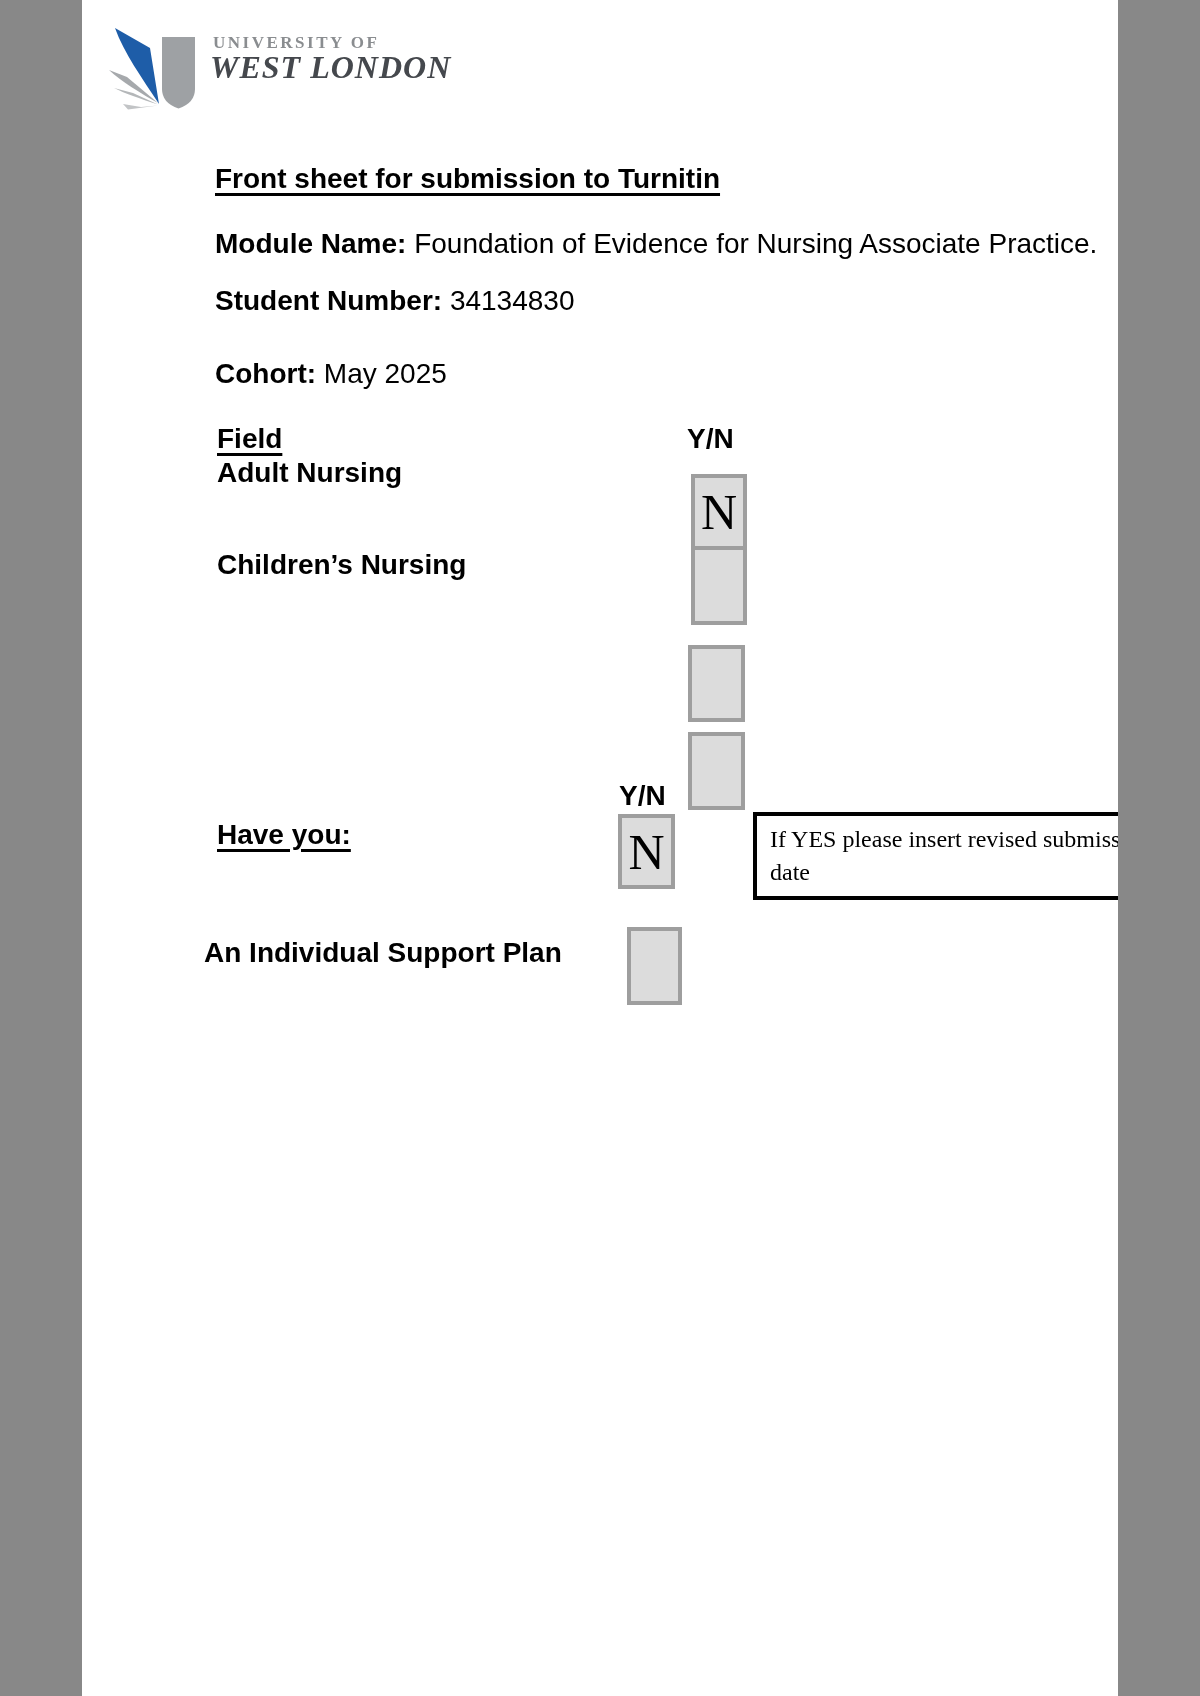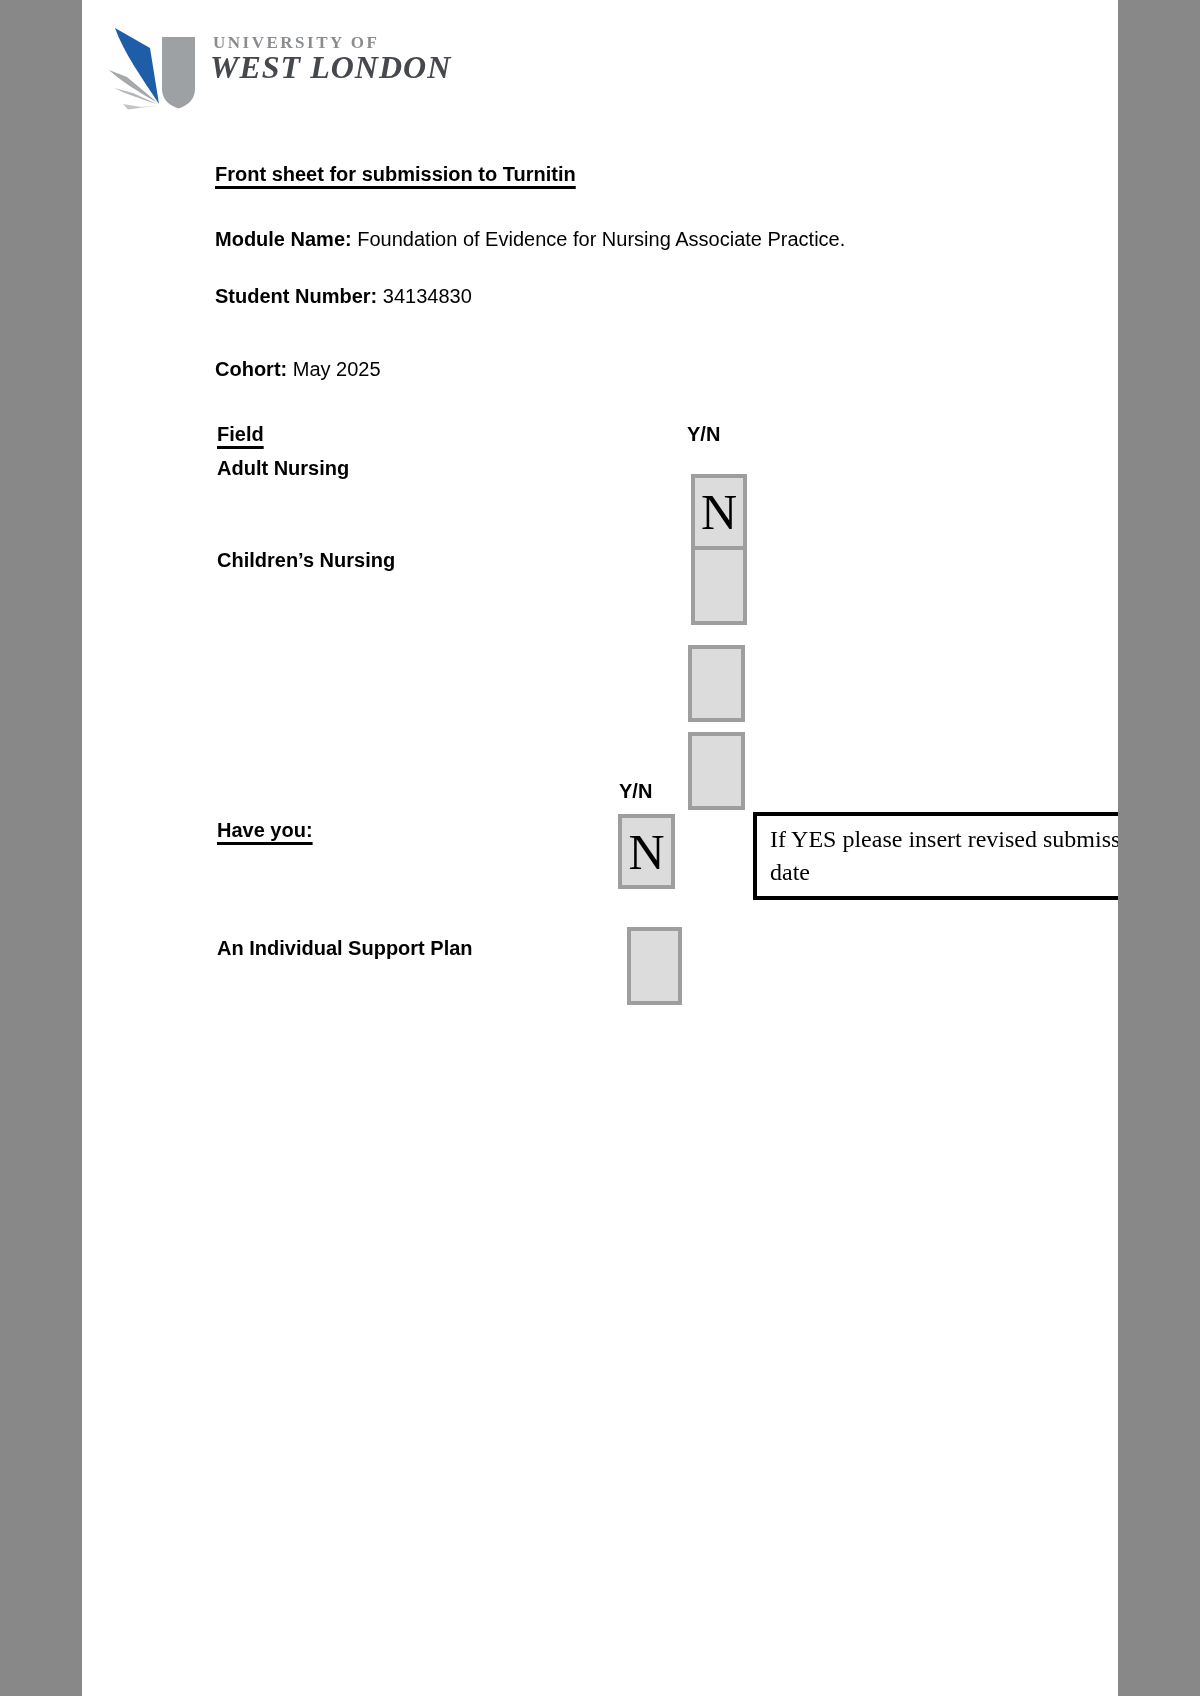--- a/index.html
+++ b/index.html
@@ -20,21 +20,21 @@
     font-size: 17px; letter-spacing: 2.5px; color: #8a8d90; font-weight: bold;
   }
   .logo-line2 {
     position: absolute; left: 128px; top: 49px;
     font-family: "Liberation Serif", serif;
     font-size: 32px; letter-spacing: 1px; color: #45484d; font-weight: bold; font-style: italic;
   }
   
   .line {
     position: absolute;
-    font-size: 20px;
+    font-size: 28px;
     font-weight: bold;
     color: #000;
     white-space: nowrap;
     line-height: 1.2;
   }
   .line .val { font-weight: normal; }
   .u {
     text-decoration: underline;
     text-decoration-thickness: 3px;
     text-underline-offset: 5px;
@@ -133,16 +133,16 @@
 
   <div class="line u" style="left:135px; top:818px;">Have you:</div>
   <div class="line" style="left:537px; top:779px;">Y/N</div>
 
   <div class="cbx" style="left:536px; top:814px; width:57px; height:75px;">N</div>
 
   <div class="note-box">
     <span>If YES please insert revised submission date</span>
   </div>
 
-  <div class="line" style="left:135px; top:936px;">An Individual Support Plan</div>
+  <div class="line" style="left:122px; top:936px;">An Individual Support Plan</div>
   <div class="cbx" style="left:545px; top:927px; width:55px; height:78px;"></div>
 
 </div>
 
 </body></html>

